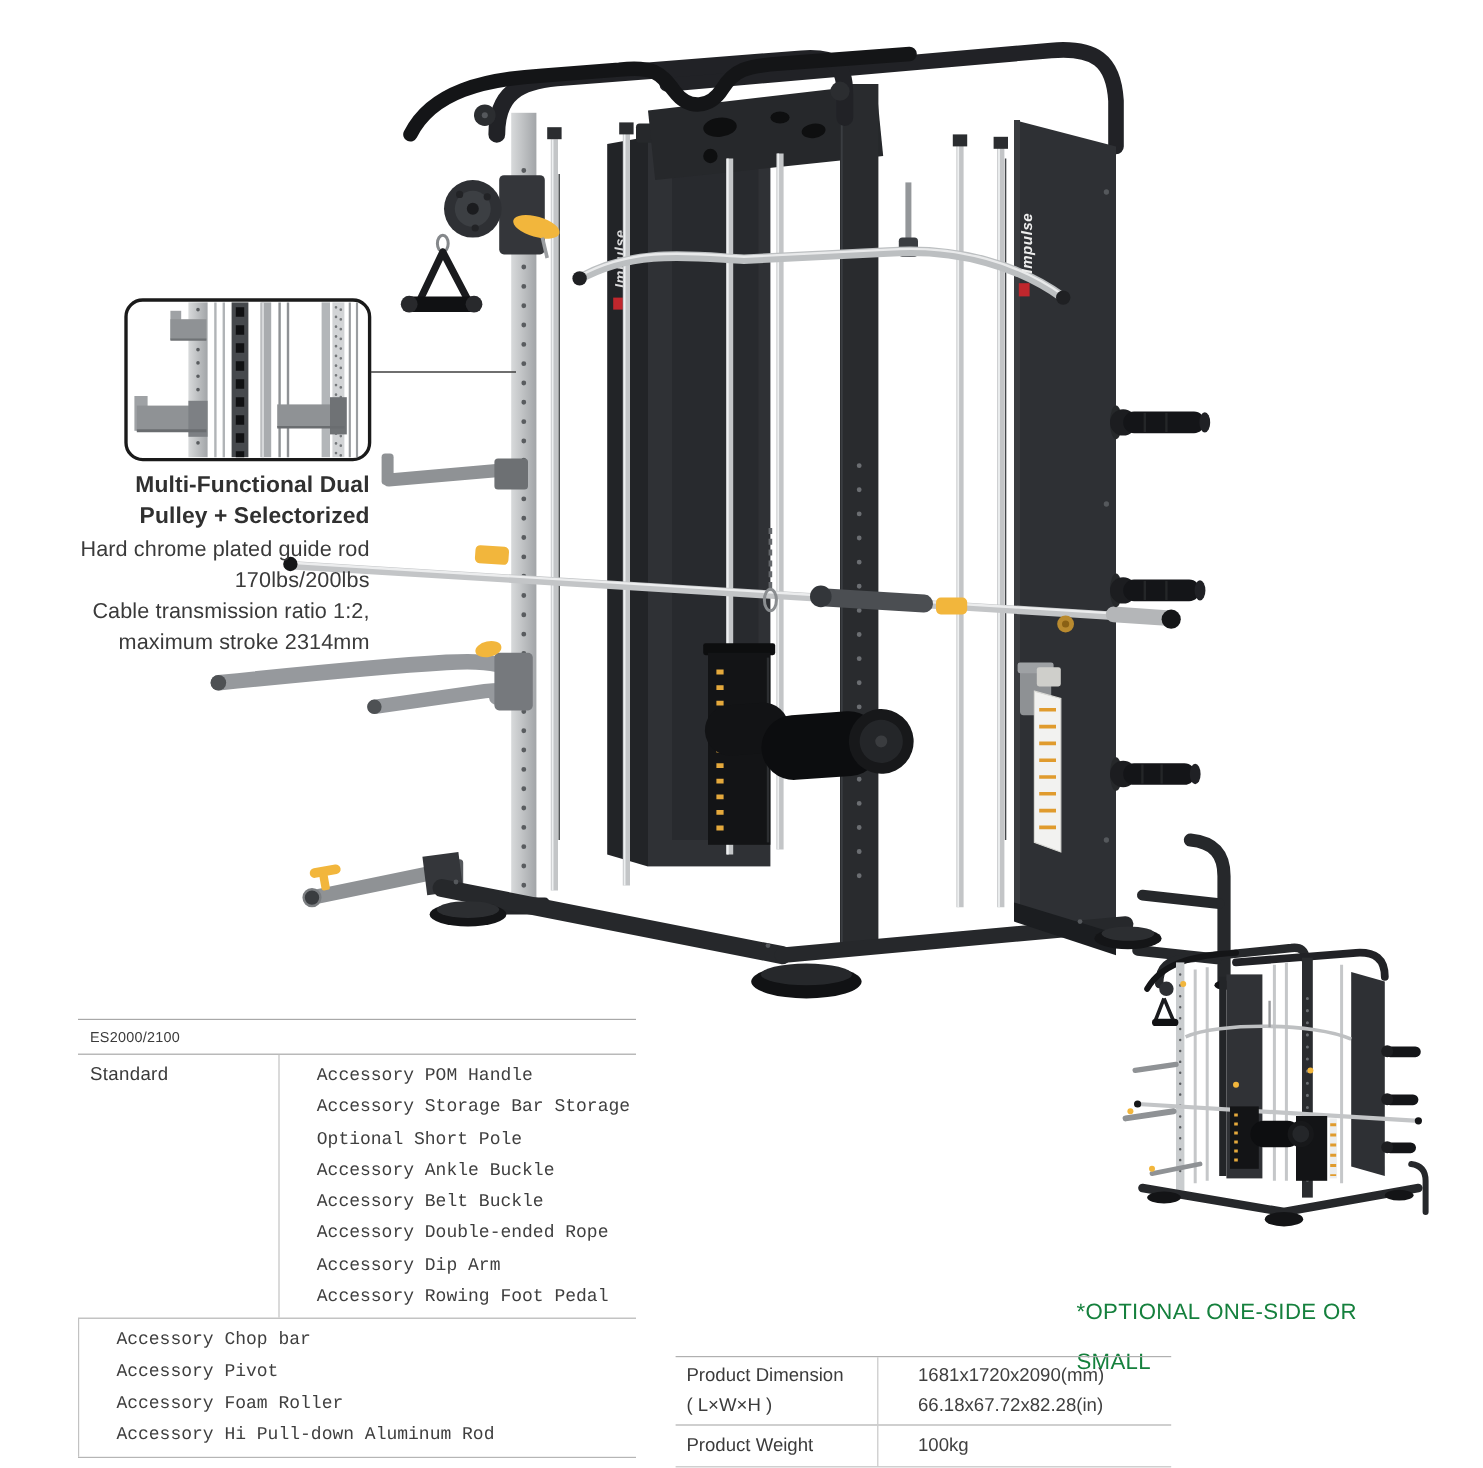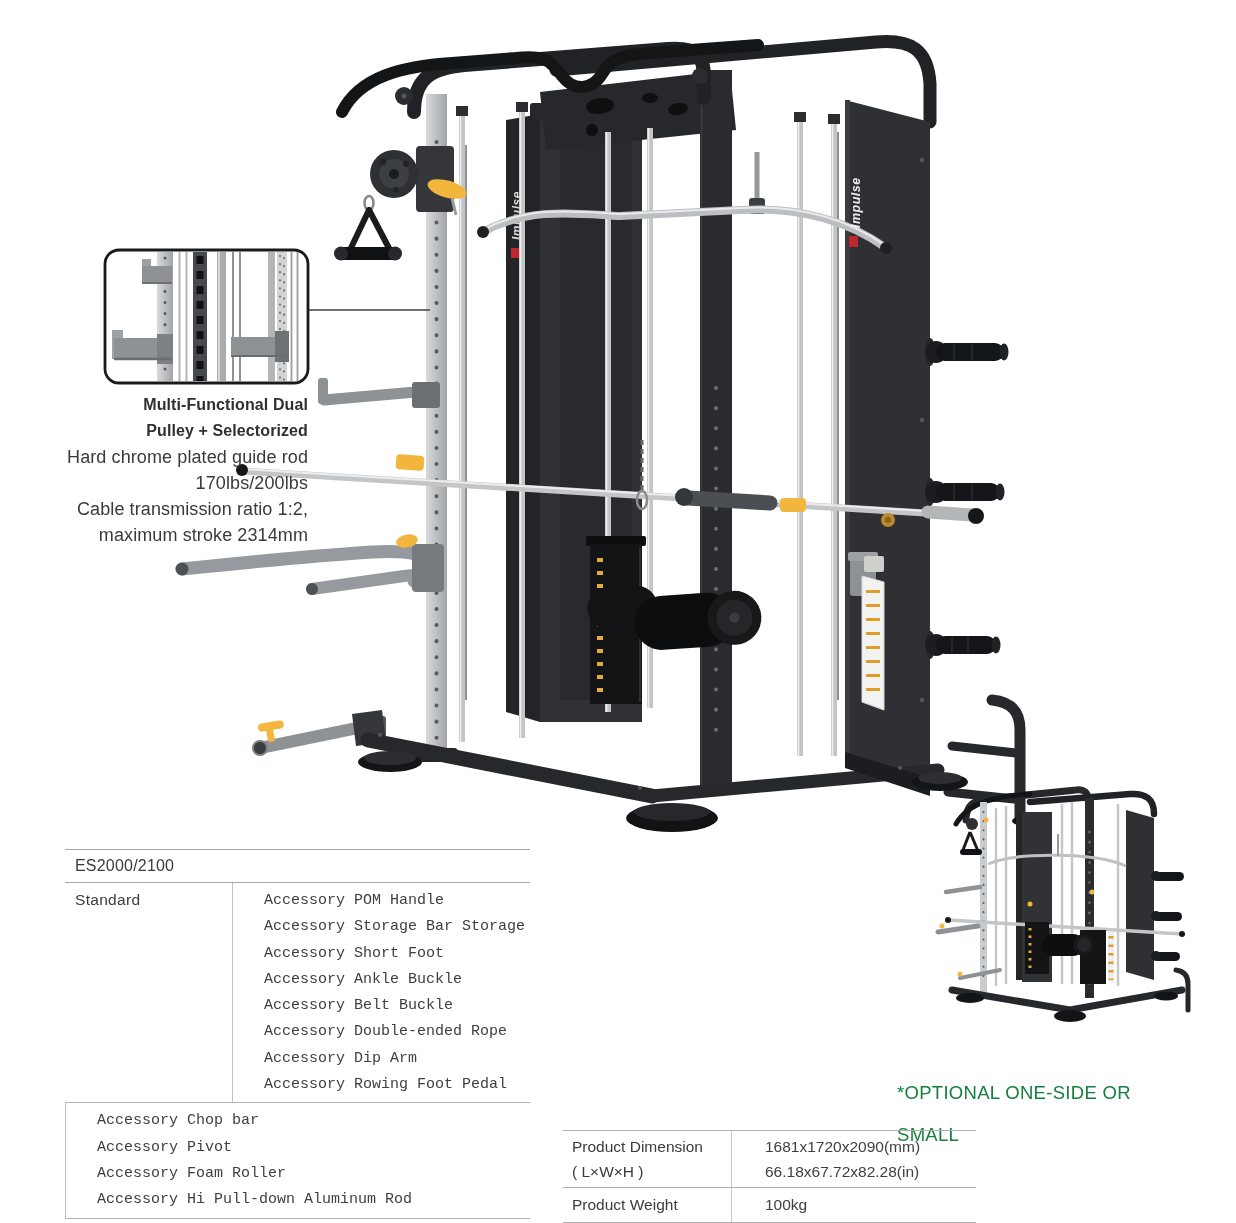--- a/index.html
+++ b/index.html
@@ -7,26 +7,26 @@
     width:1236px;height:1223px;position:relative;overflow:hidden;
     background:#ffffff;color:#3f3f3f;
     font-family:"Liberation Sans","DejaVu Sans",sans-serif;
     -webkit-font-smoothing:antialiased;
   }
   .abs{position:absolute;}
 
   
   #feature-text{left:58px;top:392px;width:250px;text-align:right;
     font-size:18px;line-height:26px;color:#3a3a3a;letter-spacing:.1px;}
-  #feature-text .t{font-weight:bold;font-size:16px;color:#303030;}
+  #feature-text .t{font-weight:bold;font-size:19px;color:#303030;}
 
   
   #acc-table{left:65px;top:849px;width:465px;font-size:15px;}
   #acc-table .hdr{border-top:1px solid #a8a8a8;border-bottom:1px solid #a8a8a8;
-    padding:7px 0 7px 10px;font-size:16px;color:#3b3b3b;letter-spacing:.2px;}
+    padding:7px 0 7px 10px;font-size:12px;color:#3b3b3b;letter-spacing:.2px;}
   .acc-section{display:flex;border-bottom:1px solid #b5b5b5;}
   .acc-label{width:167px;box-sizing:border-box;padding:8px 0 0 10px;font-size:15.5px;color:#3b3b3b;letter-spacing:.3px;}
   .acc-items{flex:1;border-left:1px solid #c2c2c2;padding:5px 0 4px 31px;font-family:Liberation Mono, monospace;}
   .acc-item{line-height:26.3px;white-space:nowrap;color:#3f3f3f;}
 
   
   #spec-table{left:563px;top:1130px;width:413px;border-top:1px solid #b0b0b0;font-size:15.5px;}
   .spec-row{display:flex;border-bottom:1px solid #b0b0b0;}
   .spec-label{width:169px;box-sizing:border-box;padding:3px 0 3px 9px;border-right:1px solid #c8c8c8;color:#3b3b3b;}
   .spec-value{flex:1;padding:3px 0 3px 33px;color:#3f3f3f;}
@@ -296,21 +296,21 @@
   <div>maximum stroke 2314mm</div>
 </div>
 
 <div id="acc-table" class="abs">
   <div class="hdr">ES2000/2100</div>
   <div class="acc-section">
     <div class="acc-label">Standard</div>
     <div class="acc-items">
       <div class="acc-item">Accessory POM Handle</div>
       <div class="acc-item">Accessory Storage Bar Storage</div>
-      <div class="acc-item">Accessory Short Foot</div>
+      <div class="acc-item">Optional Short Pole</div>
       <div class="acc-item">Accessory Ankle Buckle</div>
       <div class="acc-item">Accessory Belt Buckle</div>
       <div class="acc-item">Accessory Double-ended Rope</div>
       <div class="acc-item">Accessory Dip Arm</div>
       <div class="acc-item">Accessory Rowing Foot Pedal</div>
     </div>
   </div>
   <div class="acc-section">
     <div class="acc-items">
       <div class="acc-item">Accessory Chop bar</div>

